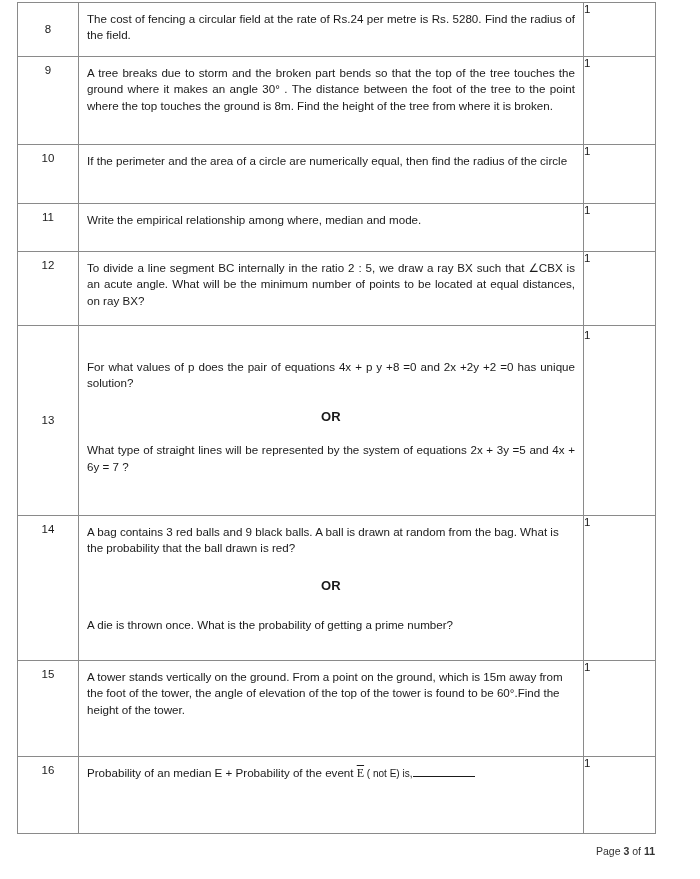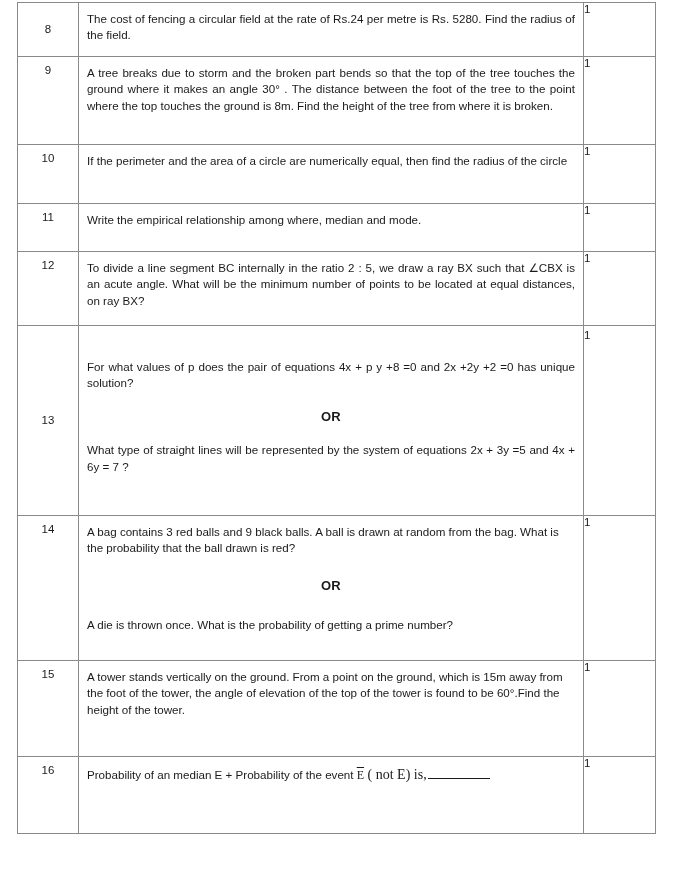--- a/index.html
+++ b/index.html
@@ -86,22 +86,22 @@
   .para {
     margin: 8px;
   }
 
   .overline {
     text-decoration: overline;
     font-family: "Liberation Serif", serif;
     font-size: 12px;
   }
   .serif-small {
-    font-family: Liberation Serif, serif;
-    font-size: 14px;
+    font-family: Liberation Sans, sans-serif;
+    font-size: 10px;
   }
   .blank-line {
     display: inline-block;
     width: 62px;
     border-bottom: 1px solid #1a1a1a;
     height: 0.85em;
     vertical-align: baseline;
     margin-left: 1px;
   }
 
@@ -231,14 +231,17 @@
         </td>
         <td class="qtext nojustify">
           <p class="para"><span>Probability of an median E + Probability of the event </span><span class="overline">E</span><span class="serif-small"> ( not E) is,</span><span class="blank-line"></span></p>
         </td>
         <td class="mark">1</td>
       </tr>
 
     </tbody>
   </table>
 
+  <div class="footer">
+    <span>Page </span><b>3</b><span> of </span><b>11</b>
+  </div>
 
 </div>
 
 </body></html>

